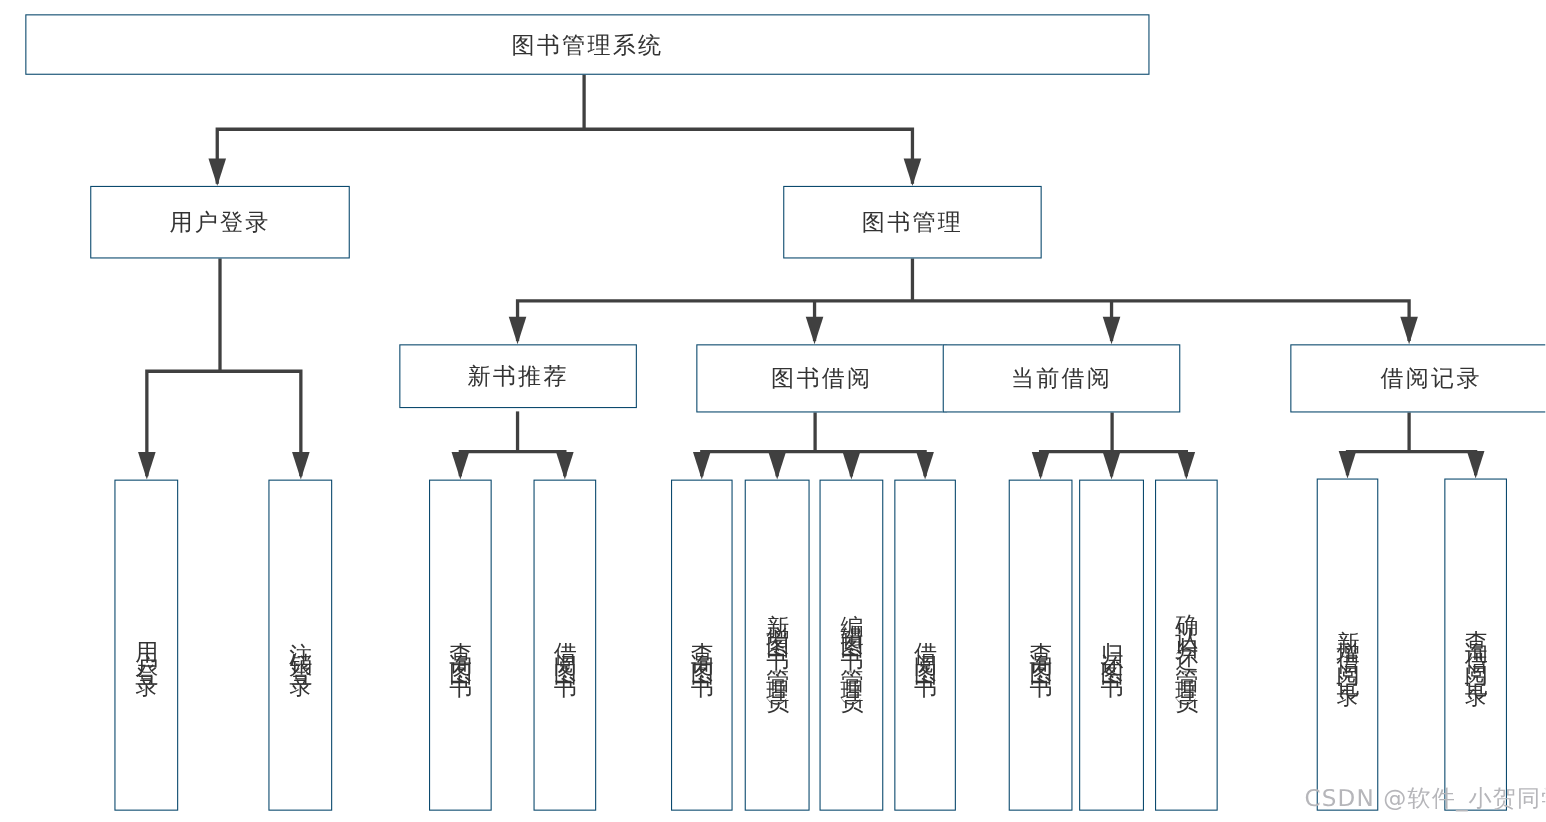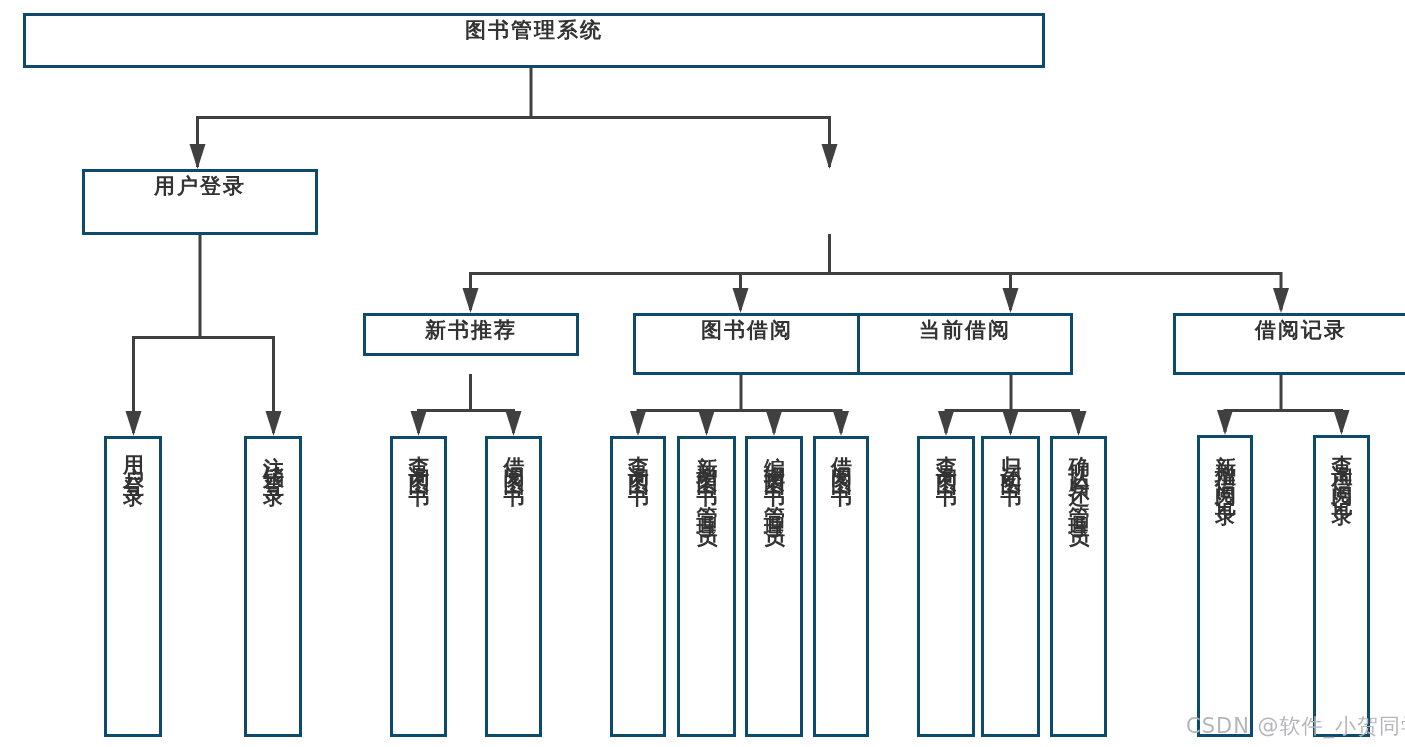--- a/index.html
+++ b/index.html
@@ -14,42 +14,42 @@
   }
   .connector-layer {
     position: absolute;
     left: 0; top: 0;
     width: 1405px; height: 747px;
     pointer-events: none;
   }
   .node {
     position: absolute;
     box-sizing: border-box;
-    border: 3px solid #0c4a6e;
+    border: 1px solid #0c4a6e;
     background: #ffffff;
     display: flex;
+    align-items: center;
     justify-content: center;
     font-size: 21px;
     letter-spacing: 2px;
     color: #333333;
     z-index: 2;
-    font-weight: bold;
   }
   .node.vnode span {
     writing-mode: vertical-rl;
     text-orientation: mixed;
     letter-spacing: 10px;
     line-height: 1;
     white-space: nowrap;
   }
   
   .n-root      { left: 23px;   top: 13px;  width: 1022px; height: 55px; }
   .n-login     { left: 82px;   top: 169px; width: 236px;  height: 66px; }
   .n-bookmgmt  { left: 712px;  top: 169px; width: 235px;  height: 66px; }
-  .n-newrec    { left: 363px;  top: 313px; width: 216px;  height: 43px; }
+  .n-newrec    { left: 363px;  top: 313px; width: 216px;  height: 58px; }
   .n-borrow    { left: 633px;  top: 313px; width: 228px;  height: 62px; }
   .n-current   { left: 857px;  top: 313px; width: 216px;  height: 62px; }
   .n-records   { left: 1173px; top: 313px; width: 256px;  height: 62px; }
   
   .vnode       { top: 436px; height: 301px; }
   .l-1a { left: 104px;  width: 58px; }
   .l-1b { left: 244px;  width: 58px; }
   .l-2a { left: 390px;  width: 57px; }
   .l-2b { left: 485px;  width: 57px; }
   .l-3a { left: 610px;  width: 56px; }
@@ -129,20 +129,23 @@
     </g>
   </svg>
 
   <div class="node n-root">
     <span>图书管理系统</span>
   </div>
 
   <div class="node n-login">
     <span>用户登录</span>
   </div>
+  <div class="node n-bookmgmt">
+    <span>图书管理</span>
+  </div>
 
   <div class="node n-newrec">
     <span>新书推荐</span>
   </div>
   <div class="node n-borrow">
     <span>图书借阅</span>
   </div>
   <div class="node n-current">
     <span>当前借阅</span>
   </div>

